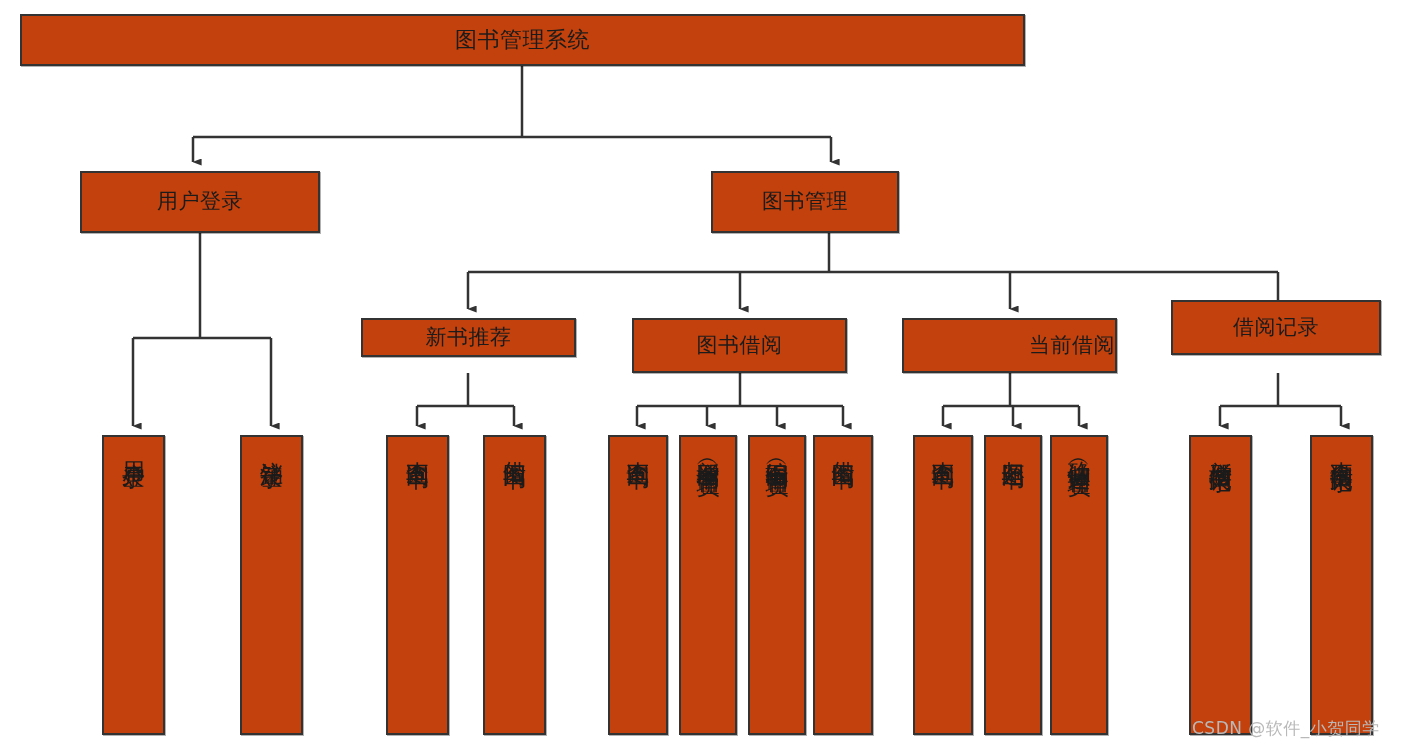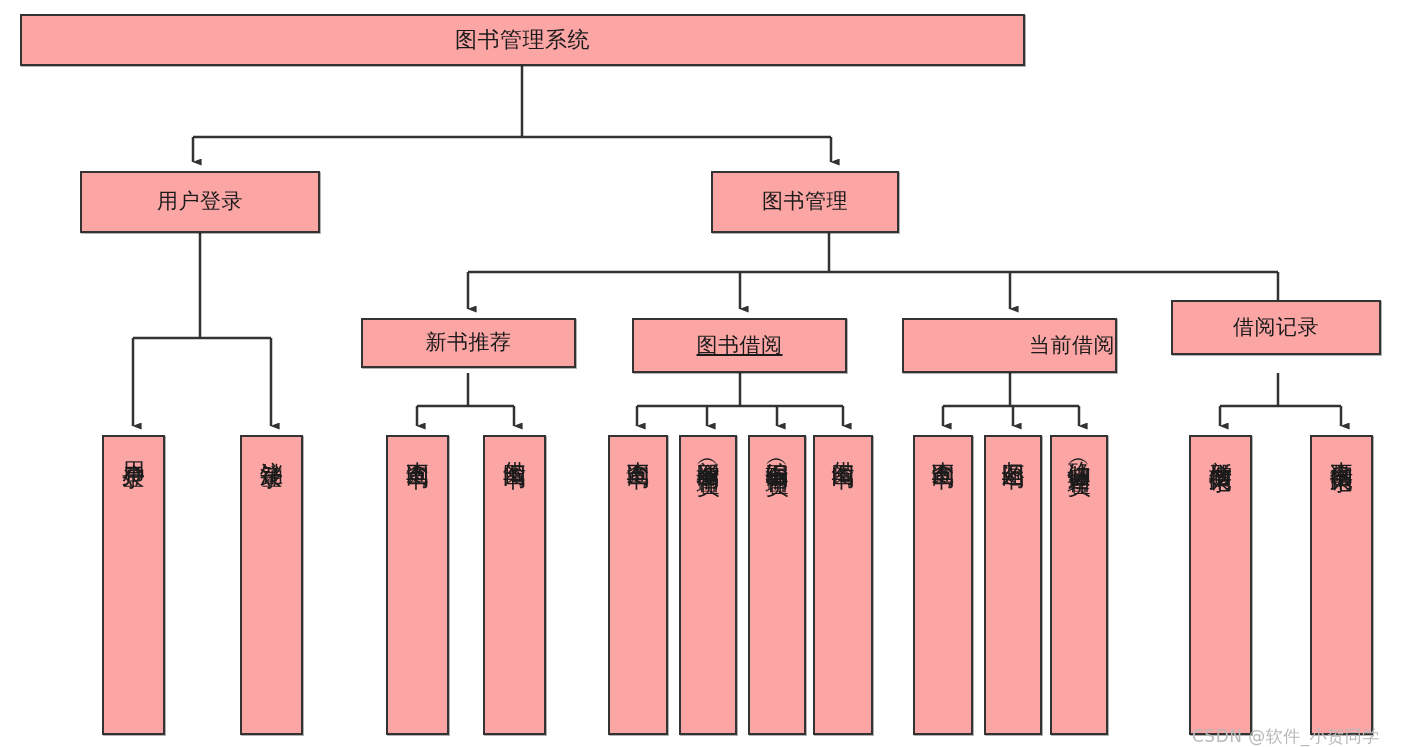--- a/index.html
+++ b/index.html
@@ -23,21 +23,21 @@
     position: absolute;
     left: 0;
     top: 0;
     width: 1405px;
     height: 747px;
     pointer-events: none;
   }
   .node {
     position: absolute;
     box-sizing: border-box;
-    background: #fca5a5;
+    background: #c2410c;
     border: 2.5px solid #333333;
     display: flex;
     align-items: center;
     justify-content: center;
     box-shadow: 1px 1px 0 rgba(0,0,0,0.30);
   }
   .node .label {
     font-size: 21px;
     line-height: 1.12;
     letter-spacing: 0.5px;
@@ -61,21 +61,20 @@
     letter-spacing: 2px;
     white-space: nowrap;
     height: auto;
   }
   .watermark {
     position: absolute;
     font-size: 17px;
     color: #b9b9b9;
     white-space: nowrap;
     letter-spacing: 0.5px;
-    margin-top: 8px;
   }
 </style>
 </head>
 <body>
 
 <div id="canvas">
   <svg class="edges" viewBox="0 0 1405 747">
       <defs>
         <marker id="arrowhead" markerWidth="7" markerHeight="9" refX="3.5" refY="8.6" orient="auto" markerUnits="userSpaceOnUse">
           <path d="M0,0 L7,0 L3.5,9 Z" fill="#333333"></path>
@@ -118,24 +117,24 @@
   <div id="nodes">
       <div class="node root" style="left: 20px; top: 14px; width: 1005px; height: 52px;">
         <div class="label">图书管理系统</div>
       </div>
       <div class="node branch" style="left: 80px; top: 171px; width: 240px; height: 62px;">
         <div class="label">用户登录</div>
       </div>
       <div class="node branch" style="left: 711px; top: 171px; width: 188px; height: 62px;">
         <div class="label">图书管理</div>
       </div>
-      <div class="node branch" style="left: 361px; top: 318px; width: 215px; height: 50px;">
+      <div class="node branch" style="left: 361px; top: 318px; width: 215px; height: 39px;">
         <div class="label">新书推荐</div>
       </div>
-      <div class="node branch" style="left: 632px; top: 318px; width: 215px; height: 55px; text-decoration: underline;">
+      <div class="node branch" style="left: 632px; top: 318px; width: 215px; height: 55px;">
         <div class="label">图书借阅</div>
       </div>
       <div class="node branch" style="left: 902px; top: 318px; width: 215px; height: 55px; justify-content: flex-end;">
         <div class="label">当前借阅</div>
       </div>
       <div class="node branch" style="left: 1171px; top: 300px; width: 210px; height: 55px;">
         <div class="label">借阅记录</div>
       </div>
       <div class="node leaf" style="left: 102px; top: 435px; width: 63px; height: 300px;">
         <div class="label">用户登录</div>

